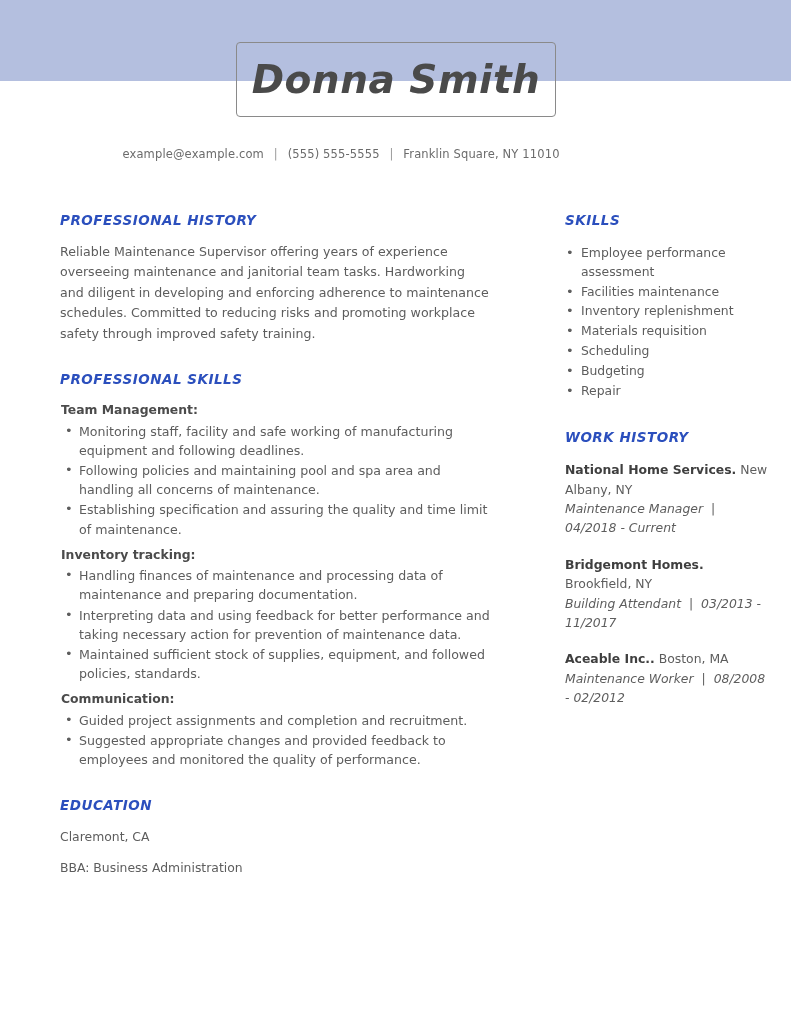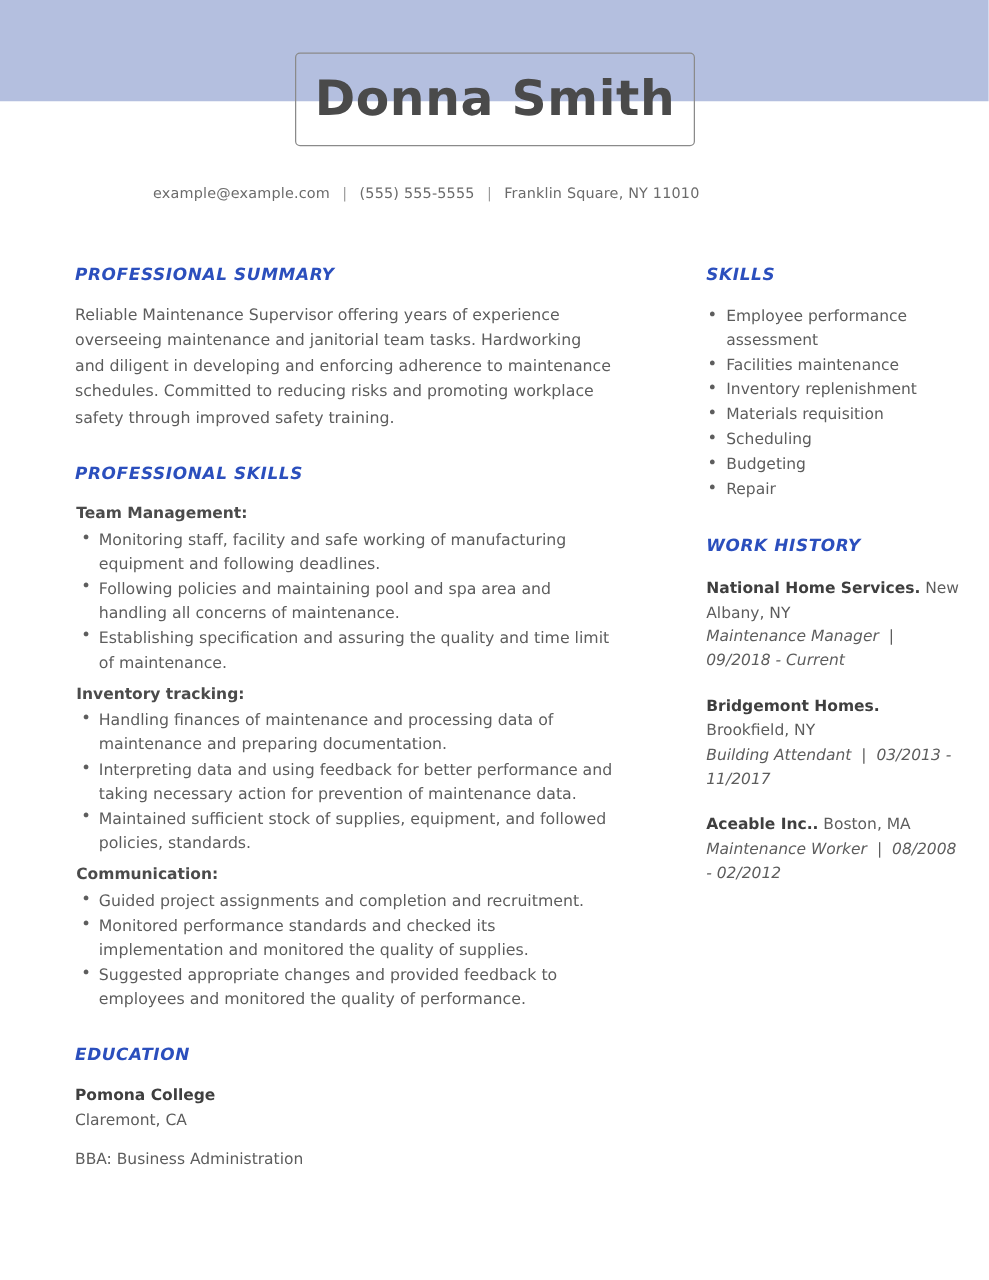--- a/index.html
+++ b/index.html
@@ -36,20 +36,21 @@
     box-sizing: border-box;
     background: transparent;
     display: flex;
     align-items: center;
     justify-content: center;
   }
   .name-text {
     font-family: "DejaVu Sans", sans-serif;
     font-size: 39px;
     font-weight: bold;
+    font-style: italic;
     color: #4a4a4a;
     letter-spacing: 0.5px;
     line-height: 1;
     white-space: nowrap;
     text-align: right;
   }
   .contact-line {
     position: absolute;
     left: 0;
     top: 147px;
@@ -207,21 +208,21 @@
   <span>example@example.com</span>
   <span class="contact-sep">|</span>
   <span>(555) 555-5555</span>
   <span class="contact-sep">|</span>
   <span>Franklin Square, NY 11010</span>
 </div>
 
 <div class="col-left">
 
   <div class="section">
-    <div class="section-heading">PROFESSIONAL SUMMARY</div>
+    <div class="section-heading">PROFESSIONAL HISTORY</div>
     <p class="summary-text">Reliable Maintenance Supervisor offering years of experience overseeing maintenance and janitorial team tasks. Hardworking and diligent in developing and enforcing adherence to maintenance schedules. Committed to reducing risks and promoting workplace safety through improved safety training.</p>
   </div>
 
   <div class="gap-lg"></div>
 
   <div class="section">
     <div class="section-heading">PROFESSIONAL SKILLS</div>
     <div id="skills-groups">
         <div class="sub-label">Team Management:</div>
         <ul class="bullets">
@@ -231,31 +232,29 @@
         </ul>
         <div class="sub-label">Inventory tracking:</div>
         <ul class="bullets">
           <li>Handling finances of maintenance and processing data of maintenance and preparing documentation.</li>
           <li>Interpreting data and using feedback for better performance and taking necessary action for prevention of maintenance data.</li>
           <li>Maintained sufficient stock of supplies, equipment, and followed policies, standards.</li>
         </ul>
         <div class="sub-label">Communication:</div>
         <ul class="bullets">
           <li>Guided project assignments and completion and recruitment.</li>
-          <li>Monitored performance standards and checked its implementation and monitored the quality of supplies.</li>
           <li>Suggested appropriate changes and provided feedback to employees and monitored the quality of performance.</li>
         </ul>
       </div>
   </div>
 
   <div class="gap-md"></div>
 
   <div class="section">
     <div class="section-heading">EDUCATION</div>
-    <div class="edu-school">Pomona College</div>
     <div class="edu-location">Claremont, CA</div>
     <div class="edu-degree">BBA: Business Administration</div>
   </div>
 
 </div>
 
 <div class="col-right">
 
   <div class="section">
     <div class="section-heading right">SKILLS</div>
@@ -268,19 +267,19 @@
         <li>Budgeting</li>
         <li>Repair</li>
       </ul>
   </div>
 
   <div class="gap-lg"></div>
 
   <div class="section">
     <div class="section-heading right">WORK HISTORY</div>
     <div id="jobs-list">
-        <div class="job"><span class="company">National Home Services.</span><span class="location"> New Albany, NY</span><span class="role-line"><span>Maintenance Manager</span><span class="role-sep"> | </span><span>09/2018 - Current</span></span></div>
+        <div class="job"><span class="company">National Home Services.</span><span class="location"> New Albany, NY</span><span class="role-line"><span>Maintenance Manager</span><span class="role-sep"> | </span><span>04/2018 - Current</span></span></div>
         <div class="job"><span class="company">Bridgemont Homes.</span><span class="location"> Brookfield, NY</span><span class="role-line"><span>Building Attendant</span><span class="role-sep"> | </span><span>03/2013 - 11/2017</span></span></div>
         <div class="job"><span class="company">Aceable Inc..</span><span class="location"> Boston, MA</span><span class="role-line"><span>Maintenance Worker</span><span class="role-sep"> | </span><span>08/2008 - 02/2012</span></span></div>
       </div>
   </div>
 
 </div>
 
 </body></html>

